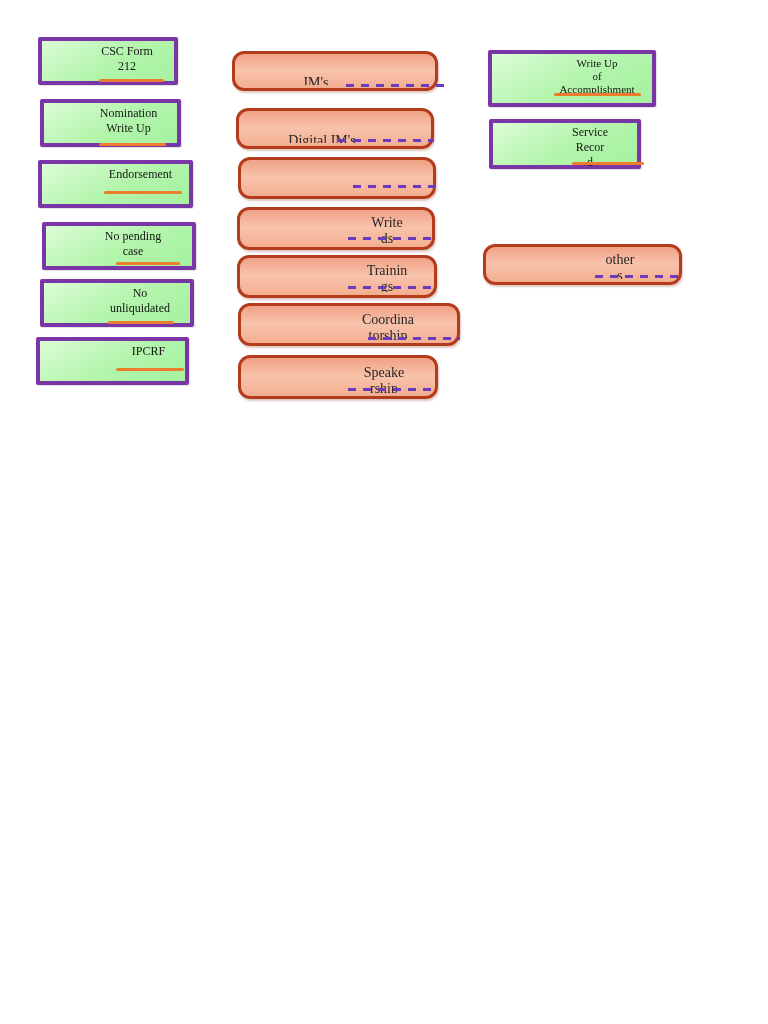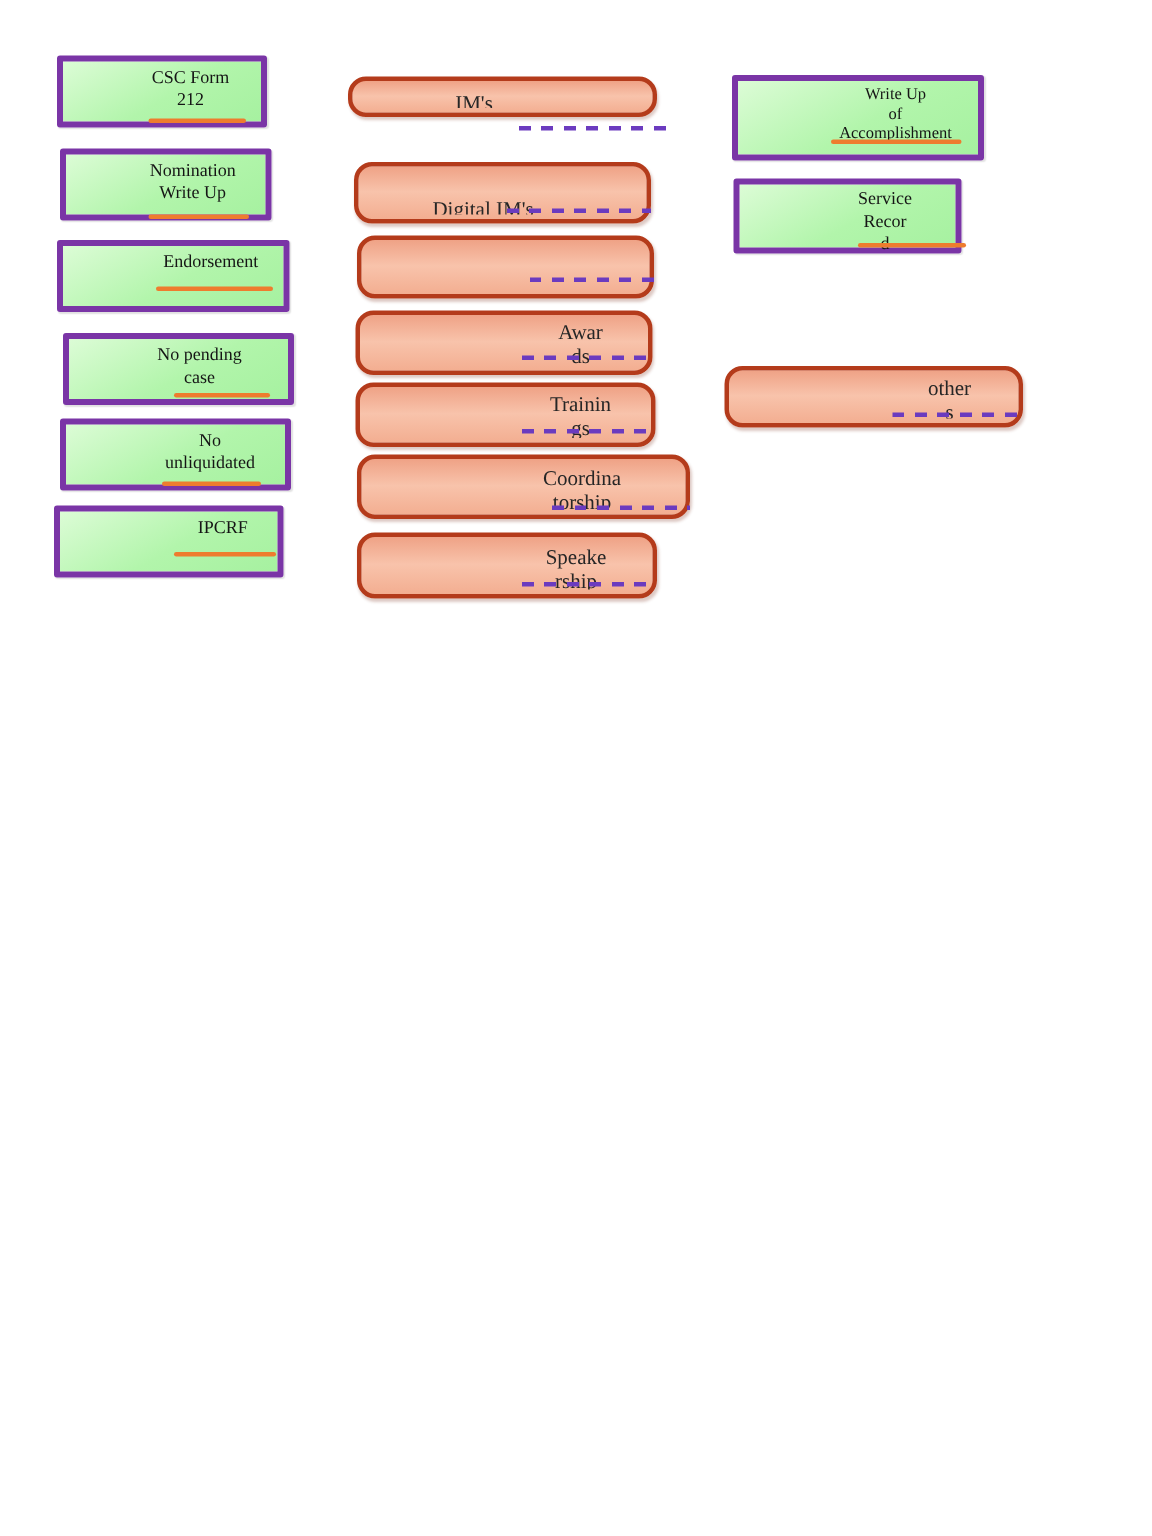--- a/index.html
+++ b/index.html
@@ -63,42 +63,42 @@
     <div class="uline" style="left:64px;top:38px;width:66px"></div>
   </div>
 
   <div class="box green" style="left:36px;top:337px;width:153px;height:48px">
     <div class="gtext" style="padding-left:72px">
       <div class="ln">IPCRF</div>
     </div>
     <div class="uline" style="left:76px;top:27px;width:68px"></div>
   </div>
 
-  <div class="box salmon" style="left:232px;top:51px;width:206px;height:27px">
+  <div class="box salmon" style="left:232px;top:51px;width:206px;height:40px">
     <div class="clip">
       <div class="slabel" style="right:86px;bottom:-6px;width:60px">IM's</div>
     </div>
     <div class="dash" style="left:111px;top:30px;width:98px"></div>
   </div>
 
   <div class="box salmon" style="left:236px;top:108px;width:198px;height:41px">
     <div class="clip">
       <div class="slabel" style="right:56px;bottom:-6px;width:100px">Digital IM's</div>
     </div>
     <div class="dash" style="left:99px;top:28px;width:96px"></div>
   </div>
 
   <div class="box salmon" style="left:238px;top:157px;width:198px;height:42px">
     <div class="dash" style="left:112px;top:25px;width:84px"></div>
   </div>
 
   <div class="box salmon" style="left:237px;top:207px;width:198px;height:43px">
     <div class="clip">
       <div class="slabel" style="right:4px;top:2px;width:76px">
-        <div class="ln">Awar</div>
+        <div class="ln">Write</div>
         <div class="ln">ds</div>
       </div>
     </div>
     <div class="dash" style="left:108px;top:27px;width:88px"></div>
   </div>
 
   <div class="box salmon" style="left:237px;top:255px;width:200px;height:43px">
     <div class="clip">
       <div class="slabel" style="right:4px;top:2px;width:80px">
         <div class="ln">Trainin</div>
@@ -142,21 +142,21 @@
       <div class="ln">Service</div>
       <div class="ln">Recor</div>
       <div class="ln">d</div>
     </div>
     <div class="uline" style="left:79px;top:39px;width:72px"></div>
   </div>
 
 
   <div class="box salmon" style="left:483px;top:244px;width:199px;height:41px">
     <div class="clip">
-      <div class="slabel" style="right:7px;top:2px;width:72px">
+      <div class="slabel" style="right:20px;top:2px;width:72px">
         <div class="ln">other</div>
         <div class="ln">s</div>
       </div>
     </div>
     <div class="dash" style="left:109px;top:28px;width:88px"></div>
   </div>
 
 </div>
 
 </body></html>

